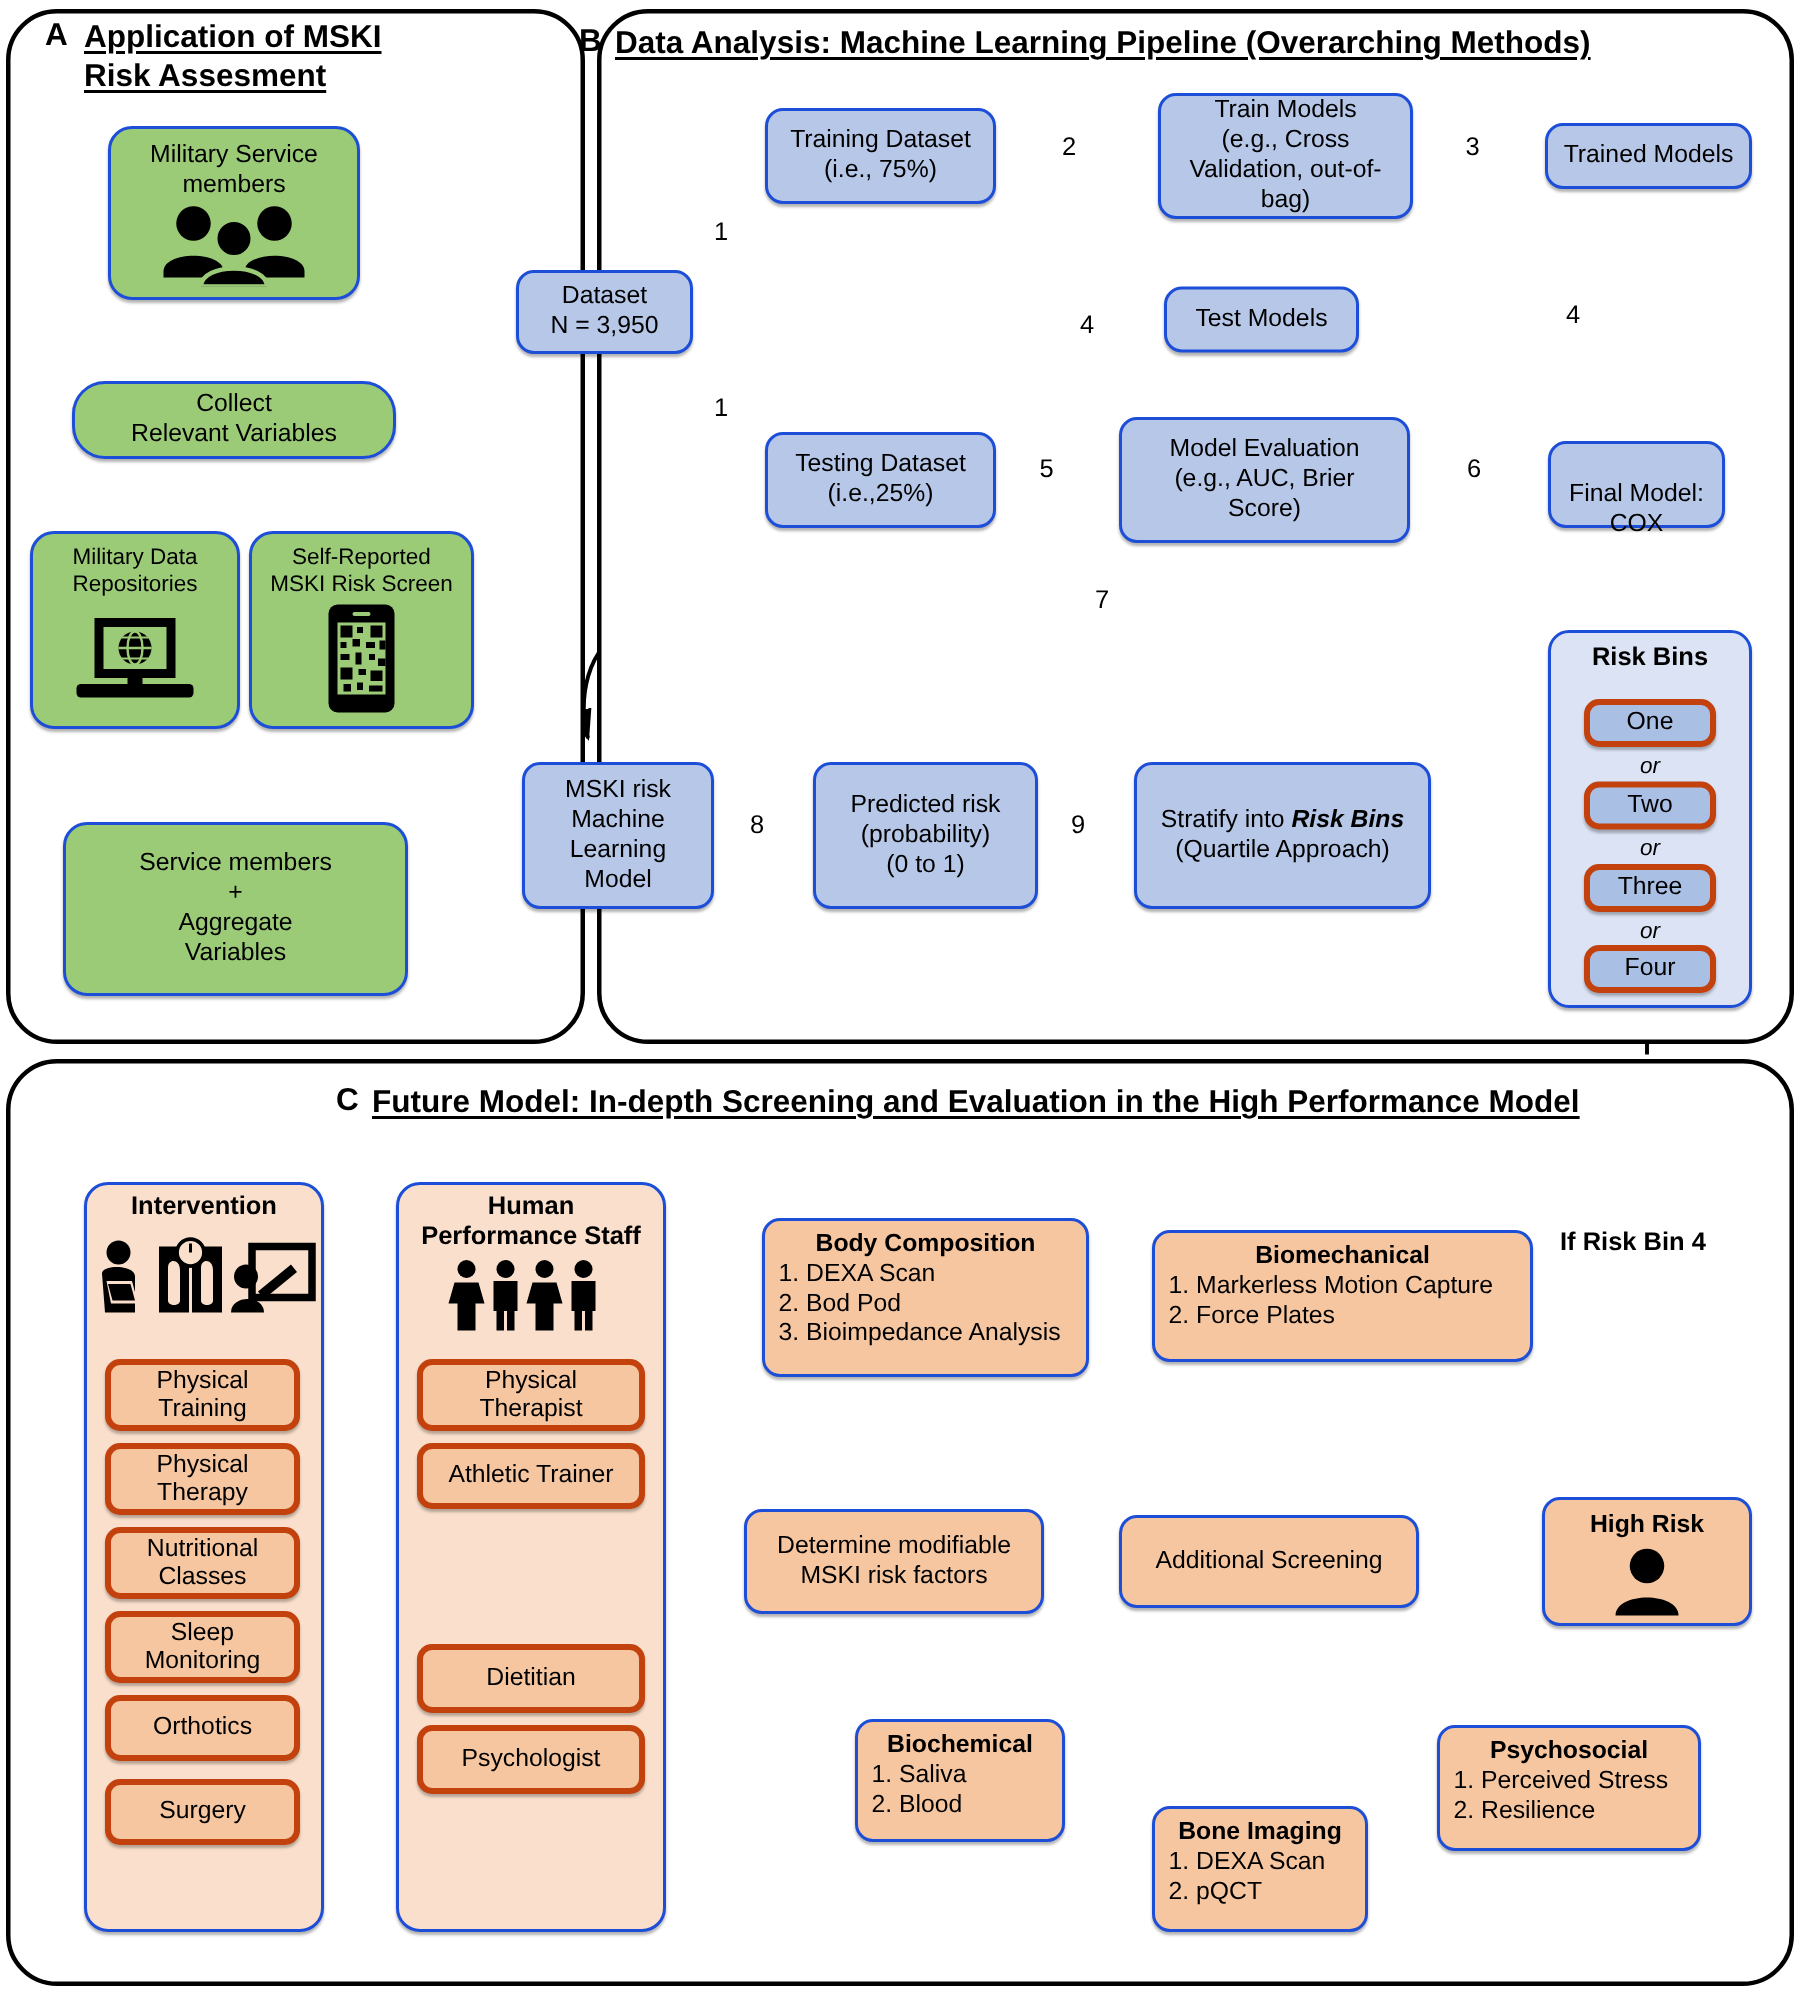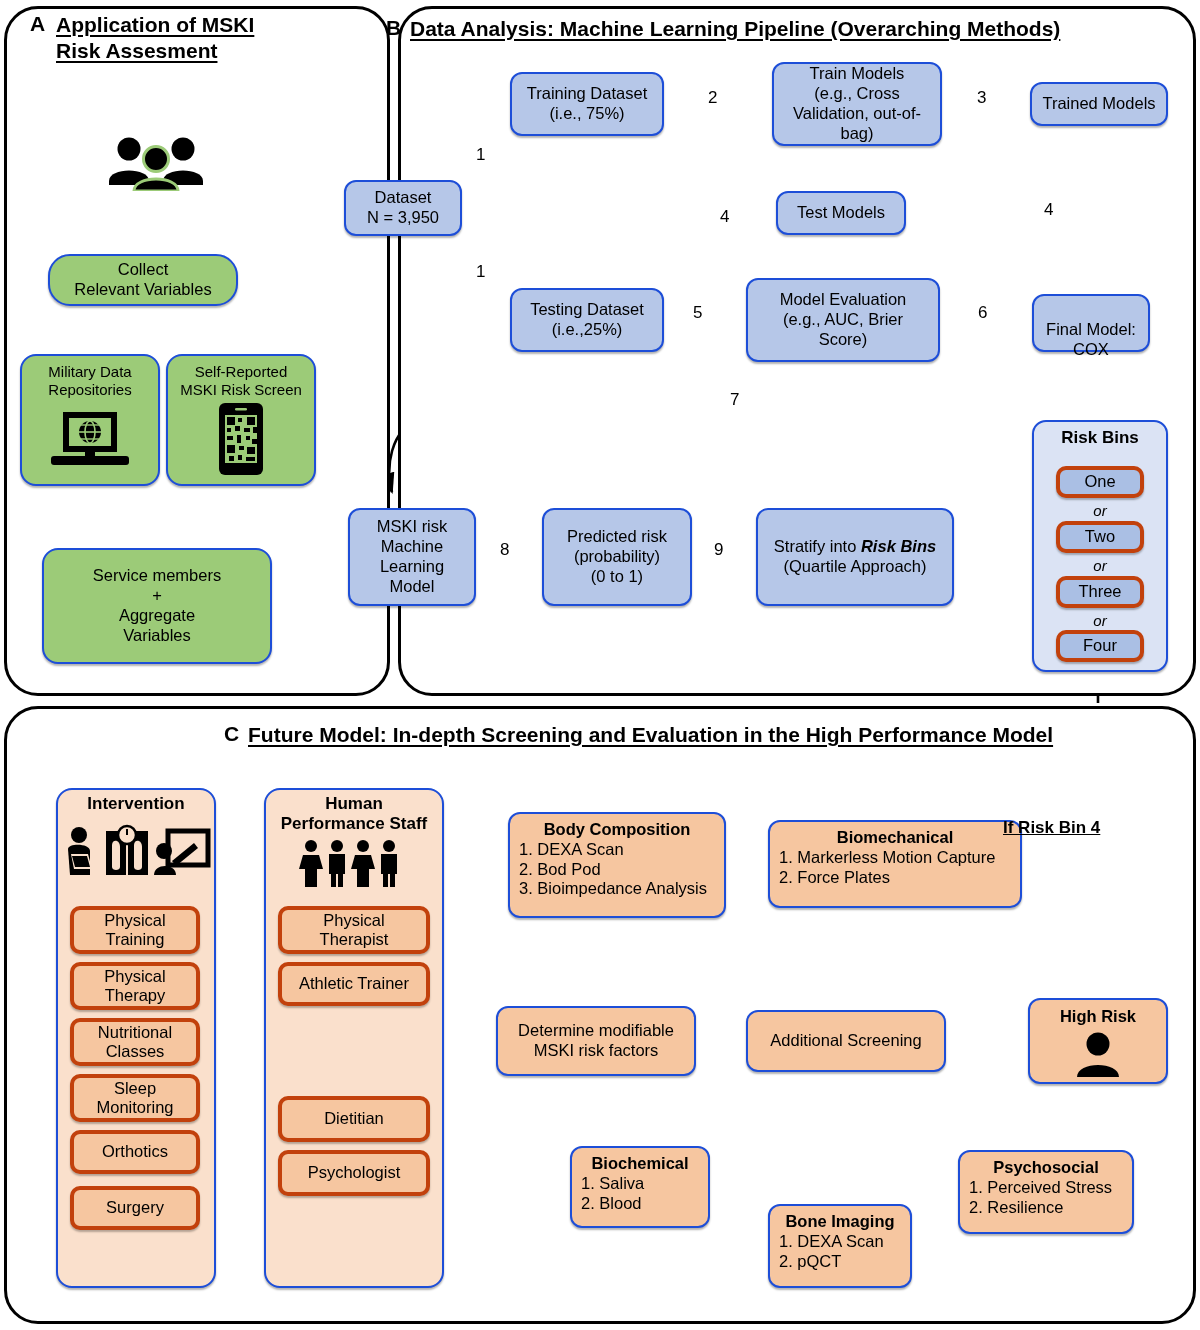--- a/index.html
+++ b/index.html
@@ -154,32 +154,36 @@
 
       <path d="M1030,1150 C1026,1120 880,1128 851,1100"></path>
     </g>
   </svg>
 
   <div class="panel" id="panel-a"></div>
   <div class="panel-tag" style="left:30px; top:12px;">A</div>
   <div class="panel-title" style="left:56px; top:12px; width:300px; white-space:pre-line;">Application of MSKI
 Risk Assesment</div>
 
+  <div class="node green node-col" style="left:72px; top:84px; width:168px; height:116px; border-radius:16px; white-space:pre-line; justify-content:flex-start; padding-top:8px;">
+    <span>Military Service
+members</span>
+  </div>
   <div class="iconbox" style="left:100px; top:134px; width:112px; height:58px;">
     <svg width="106" height="56" viewBox="0 0 106 56">
       <circle cx="26" cy="14" r="11.5" fill="#000"></circle>
       <path d="M6,46 C6,32 46,32 46,46 L46,50 L6,50 z" fill="#000"></path>
       <circle cx="80" cy="14" r="11.5" fill="#000"></circle>
       <path d="M60,46 C60,32 100,32 100,46 L100,50 L60,50 z" fill="#000"></path>
       <circle cx="53" cy="24" r="12.5" fill="#000" stroke="#9ccb78" stroke-width="3"></circle>
       <path d="M31,56 C31,40 75,40 75,56 z" fill="#000" stroke="#9ccb78" stroke-width="3"></path>
     </svg>
   </div>
 
-  <div class="node green" style="left:48px; top:254px; width:190px; height:52px; border-radius:22px; white-space:pre-line;">
+  <div class="node green" style="left:48px; top:254px; width:216px; height:52px; border-radius:22px; white-space:pre-line;">
     <span>Collect
 Relevant Variables</span>
   </div>
 
   <div class="node green node-col" style="left:20px; top:354px; width:140px; height:132px; border-radius:16px; white-space:pre-line; justify-content:flex-start; padding-top:7px; font-size:15px;">
     <span>Military Data
 Repositories</span>
   </div>
   <div class="iconbox" style="left:46px; top:404px; width:88px; height:74px;">
     <svg width="86" height="70" viewBox="0 0 86 70">
@@ -452,15 +456,15 @@
   <div class="node peach node-col" style="left:1028px; top:998px; width:140px; height:86px; justify-content:flex-start; padding-top:7px;">
     <span style="font-weight:bold;">High Risk</span>
   </div>
   <div class="iconbox" style="left:1070px; top:1030px; width:56px; height:50px;">
     <svg width="54" height="48" viewBox="0 0 54 48">
       <circle cx="27" cy="13" r="11.5" fill="#000"></circle>
       <path d="M6,46 C6,30 48,30 48,46 z" fill="#000"></path>
     </svg>
   </div>
 
-  <div class="edge-lbl b" style="left:1003px; top:818px;text-decoration:underline;">If Risk Bin 4</div>
+  <div class="edge-lbl b" style="left:1040px; top:818px;">If Risk Bin 4</div>
 
 </div>
 
 </body></html>

